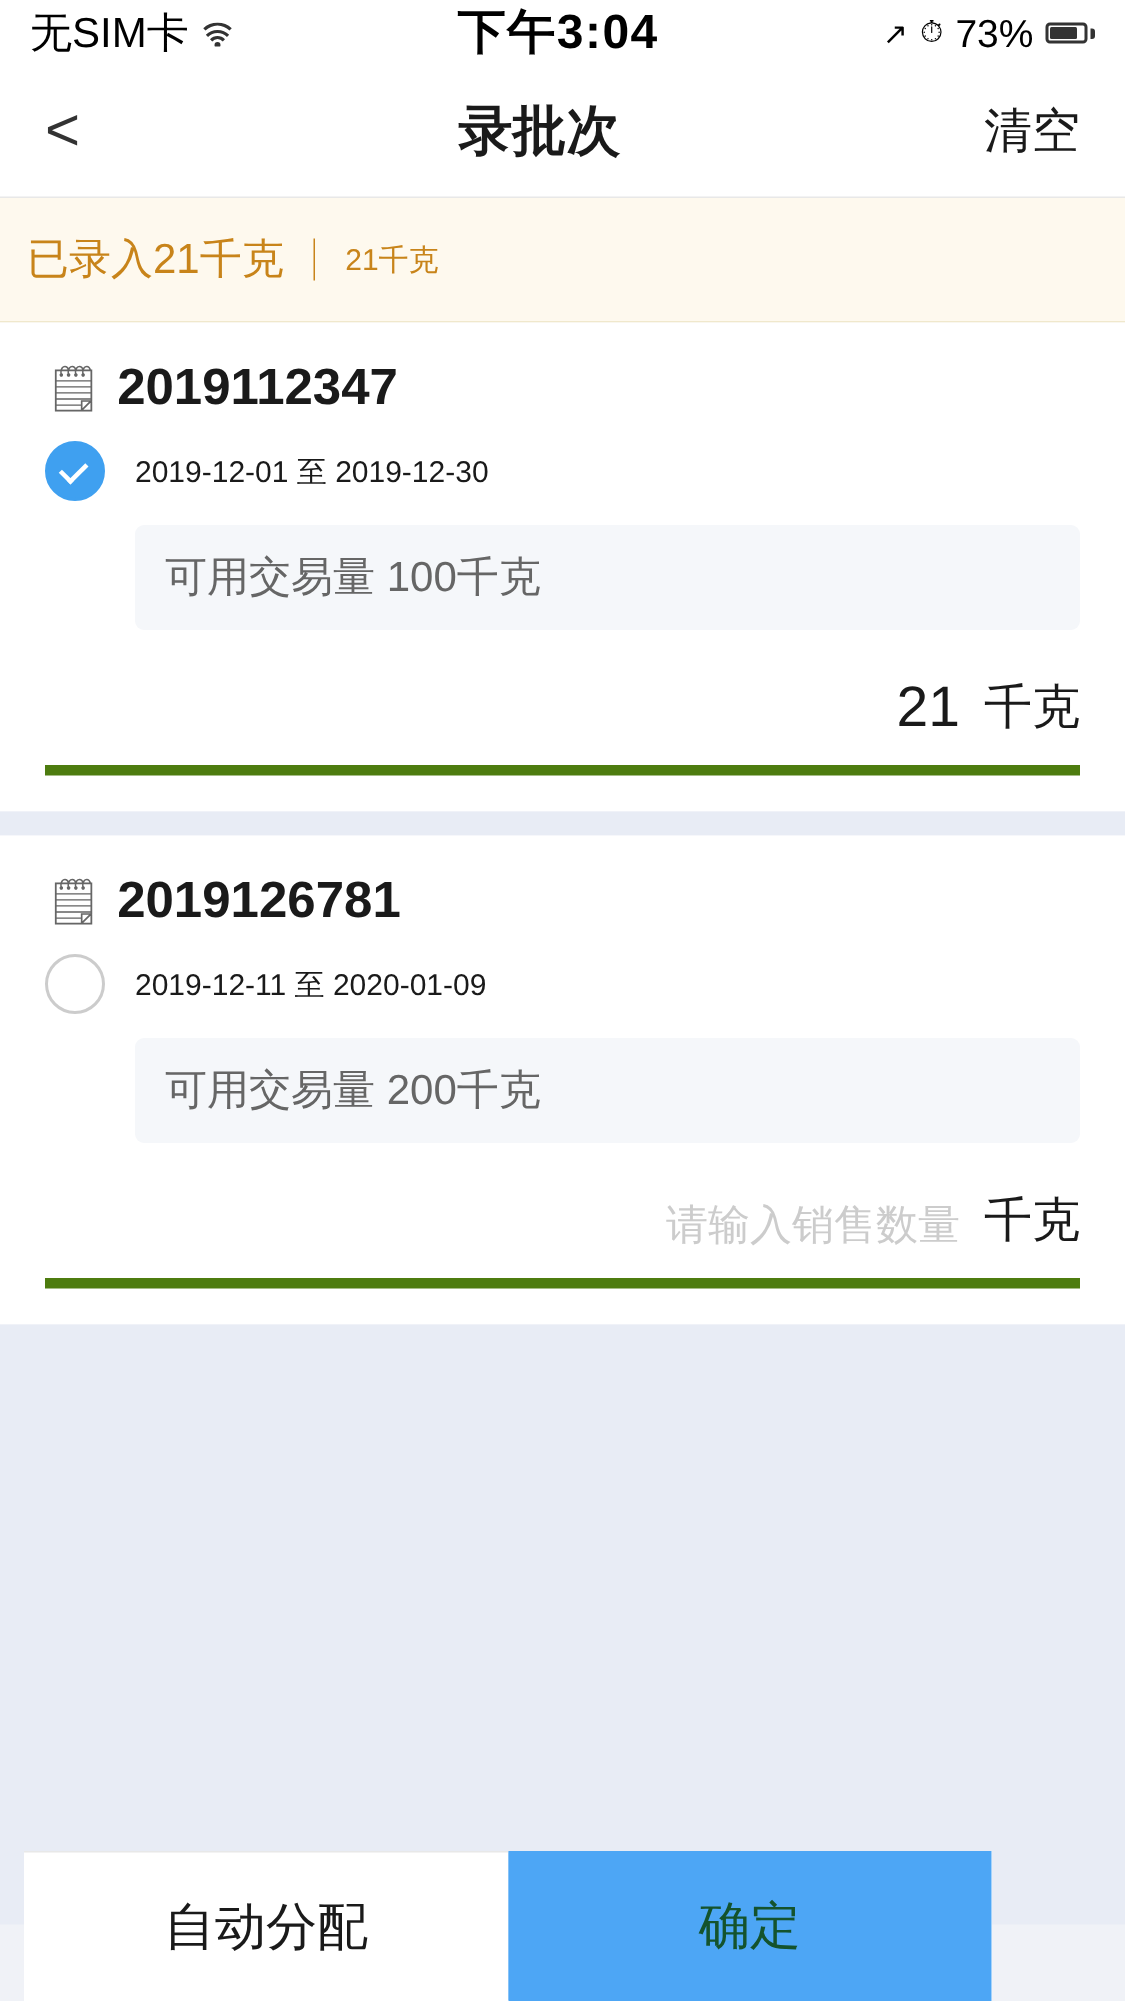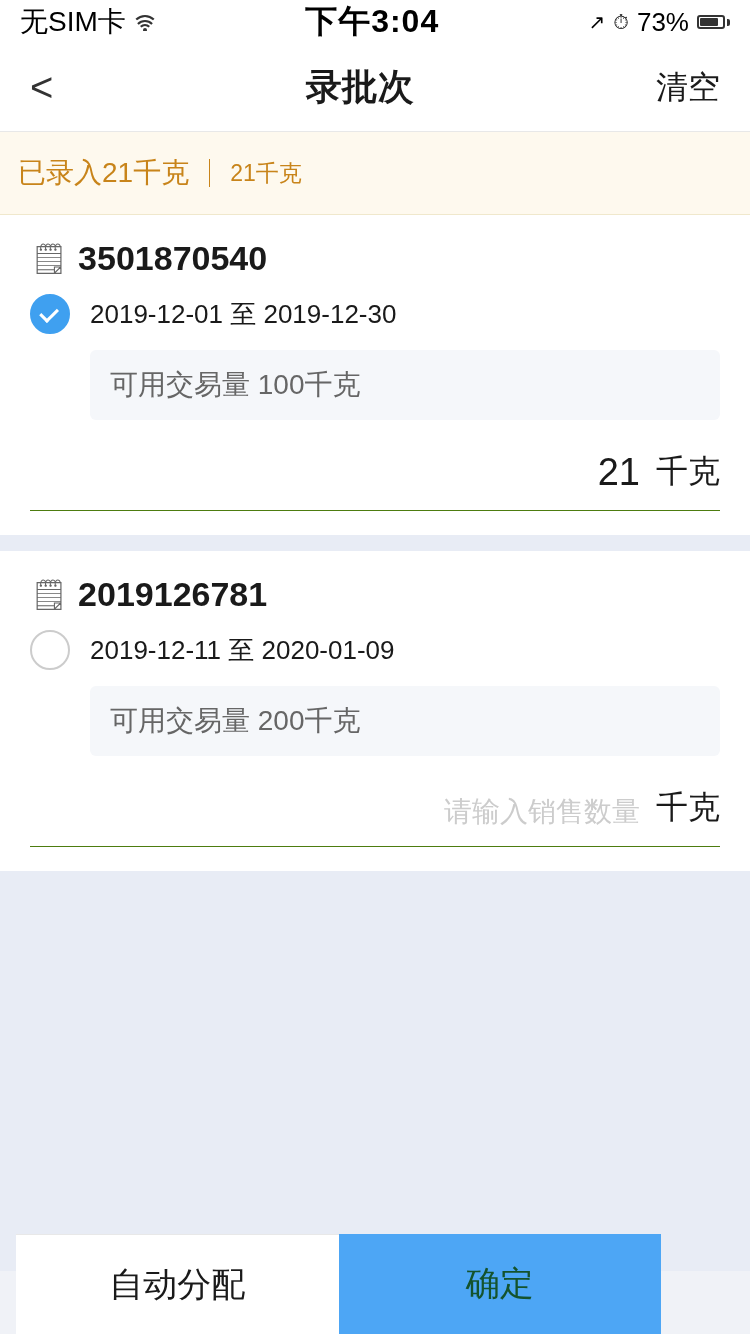--- a/index.html
+++ b/index.html
@@ -109,21 +109,21 @@
     .info-banner-label {
       font-size: 28px;
       color: #c8841a;
     }
     .info-banner-divider {
       width: 1px;
       height: 28px;
       background: #c8841a;
     }
     .info-banner-value {
-      font-size: 23px;
+      font-size: 20px;
       color: #c8841a;
     }
 
     
     .batch-item {
       background: #fff;
       padding: 24px 30px;
     }
 
     .batch-header {
@@ -166,21 +166,21 @@
     .radio-circle.checked::after {
       content: '';
       width: 14px;
       height: 8px;
       border-left: 3px solid #fff;
       border-bottom: 3px solid #fff;
       transform: rotate(-45deg) translateY(-2px);
       display: block;
     }
     .batch-date {
-      font-size: 26px;
+      font-size: 20px;
       color: #1a1a1a;
     }
 
     .availability-box {
       background: #f5f7fa;
       border-radius: 6px;
       padding: 16px 20px;
       margin-bottom: 20px;
       margin-left: 60px;
     }
@@ -188,21 +188,21 @@
       font-size: 28px;
       color: #666;
     }
 
     .quantity-row {
       display: flex;
       justify-content: flex-end;
       align-items: center;
       gap: 16px;
       padding: 10px 0 16px 0;
-      border-bottom: 1px solid #4d7c0f;
+      border-bottom: 7px solid #4d7c0f;
     }
     .quantity-input {
       font-size: 38px;
       color: #1a1a1a;
       font-weight: 500;
       text-align: right;
       border: none;
       outline: none;
       background: transparent;
       width: 120px;
@@ -301,21 +301,21 @@
   <span class="info-banner-label">已录入21千克</span>
   <div class="info-banner-divider"></div>
   <span class="info-banner-value">21千克</span>
 </div>
 
 <div class="content-area">
 
   <div class="batch-item">
     <div class="batch-header">
       <span class="batch-icon">🗒</span>
-      <span class="batch-id">3501870540</span>
+      <span class="batch-id">2019112347</span>
     </div>
     <div class="batch-date-row">
       <div class="radio-circle checked"></div>
       <span class="batch-date">2019-12-01 至 2019-12-30</span>
     </div>
     <div class="availability-box">
       <span class="availability-text">可用交易量 100千克</span>
     </div>
     <div class="quantity-row">
       <input type="text" class="quantity-input" value="21" style="">

